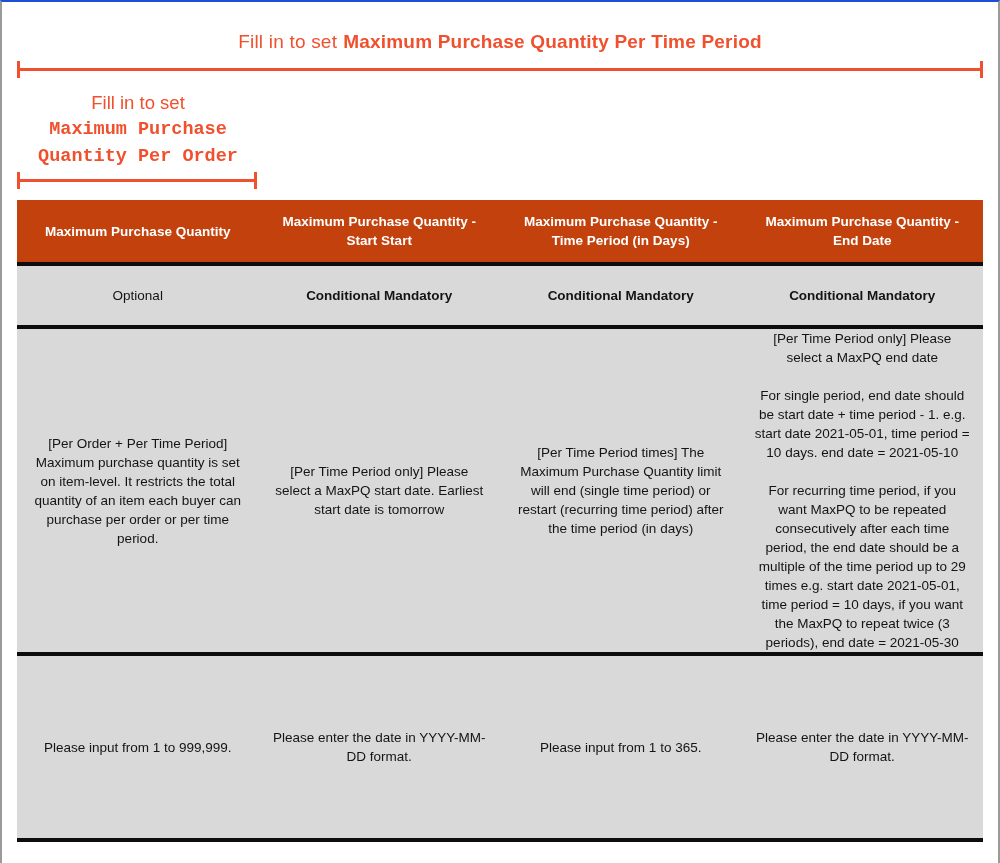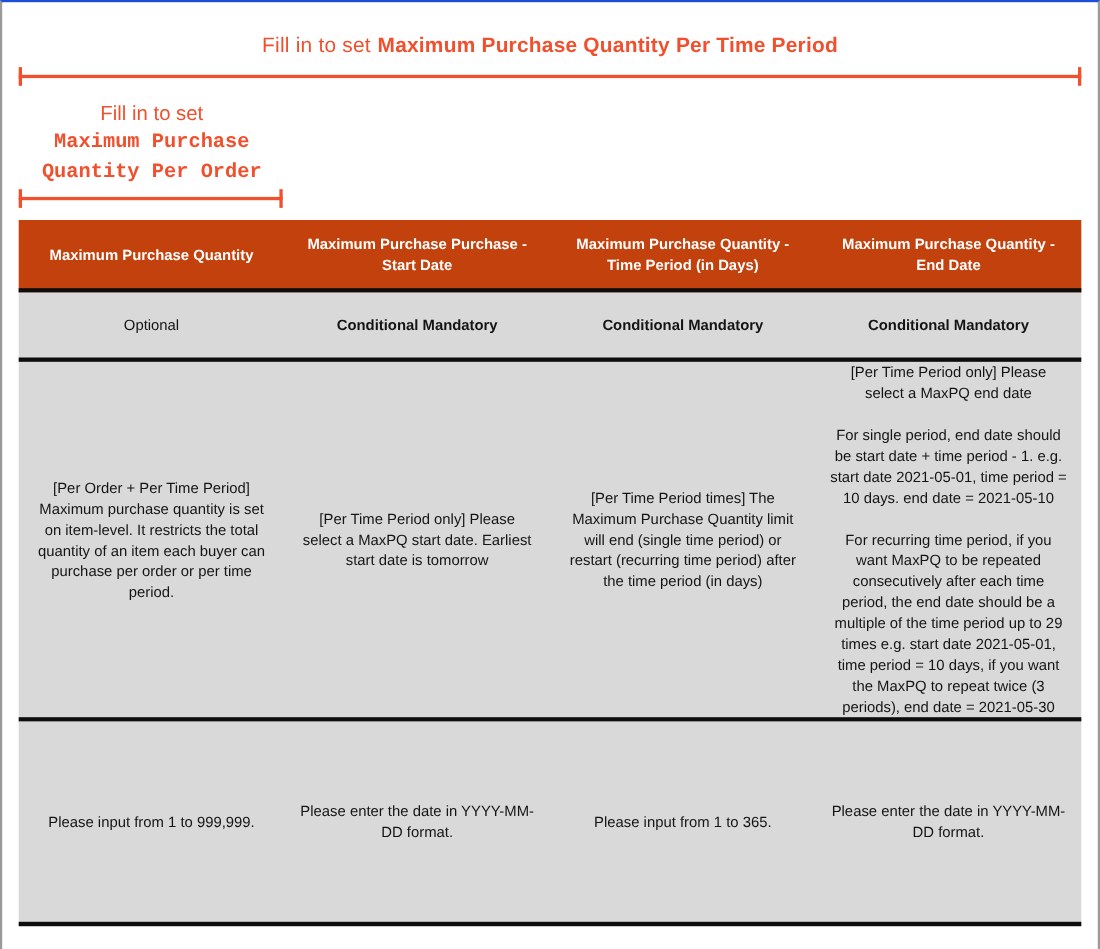--- a/index.html
+++ b/index.html
@@ -106,21 +106,21 @@
     <span class="tick r"></span>
   </div>
 
   <div class="spec-table">
 
     <div class="row header">
       <div class="cell">
           <span>Maximum Purchase Quantity</span>
         </div>
       <div class="cell">
-          <span>Maximum Purchase Purchase - Start Date</span>
+          <span>Maximum Purchase Quantity - Start Start</span>
         </div>
       <div class="cell">
           <span>Maximum Purchase Quantity - Time Period (in Days)</span>
         </div>
       <div class="cell">
           <span>Maximum Purchase Quantity - End Date</span>
         </div>
     </div>
 
     <div class="row body req">

